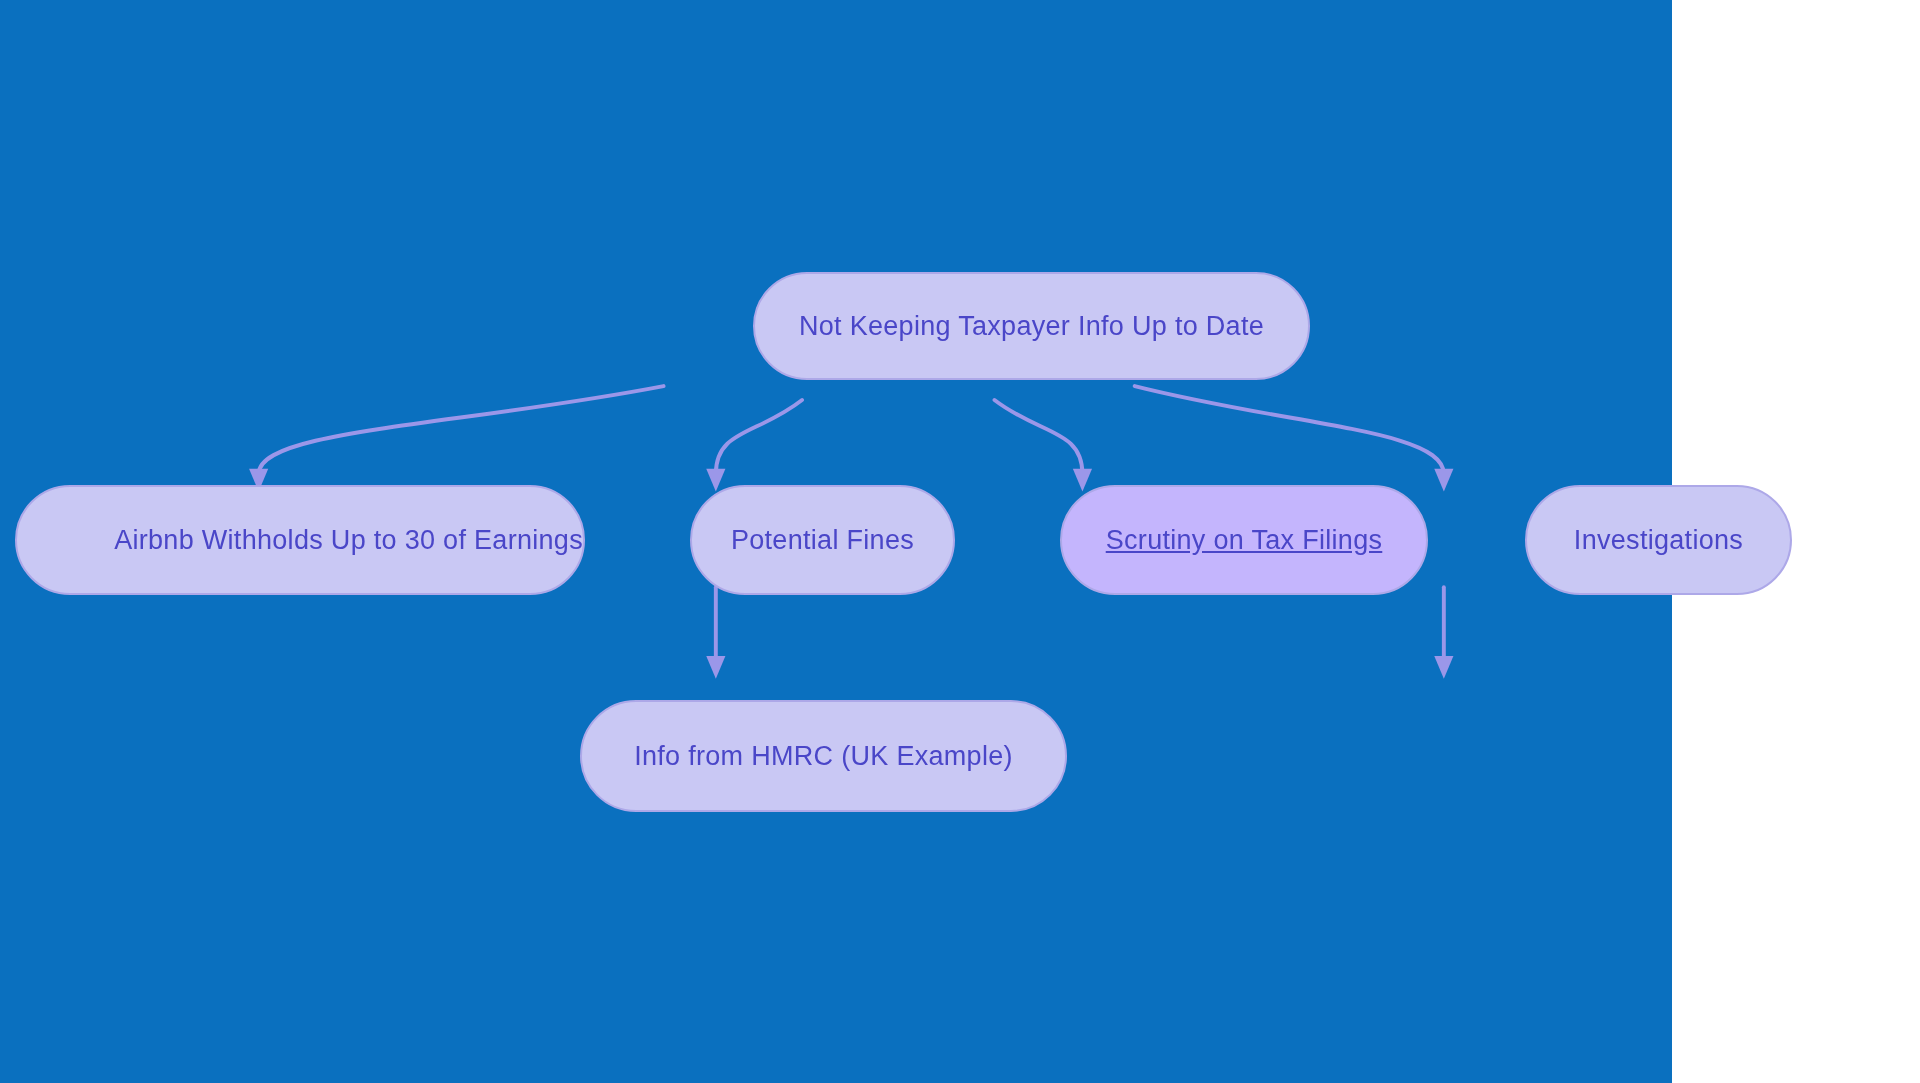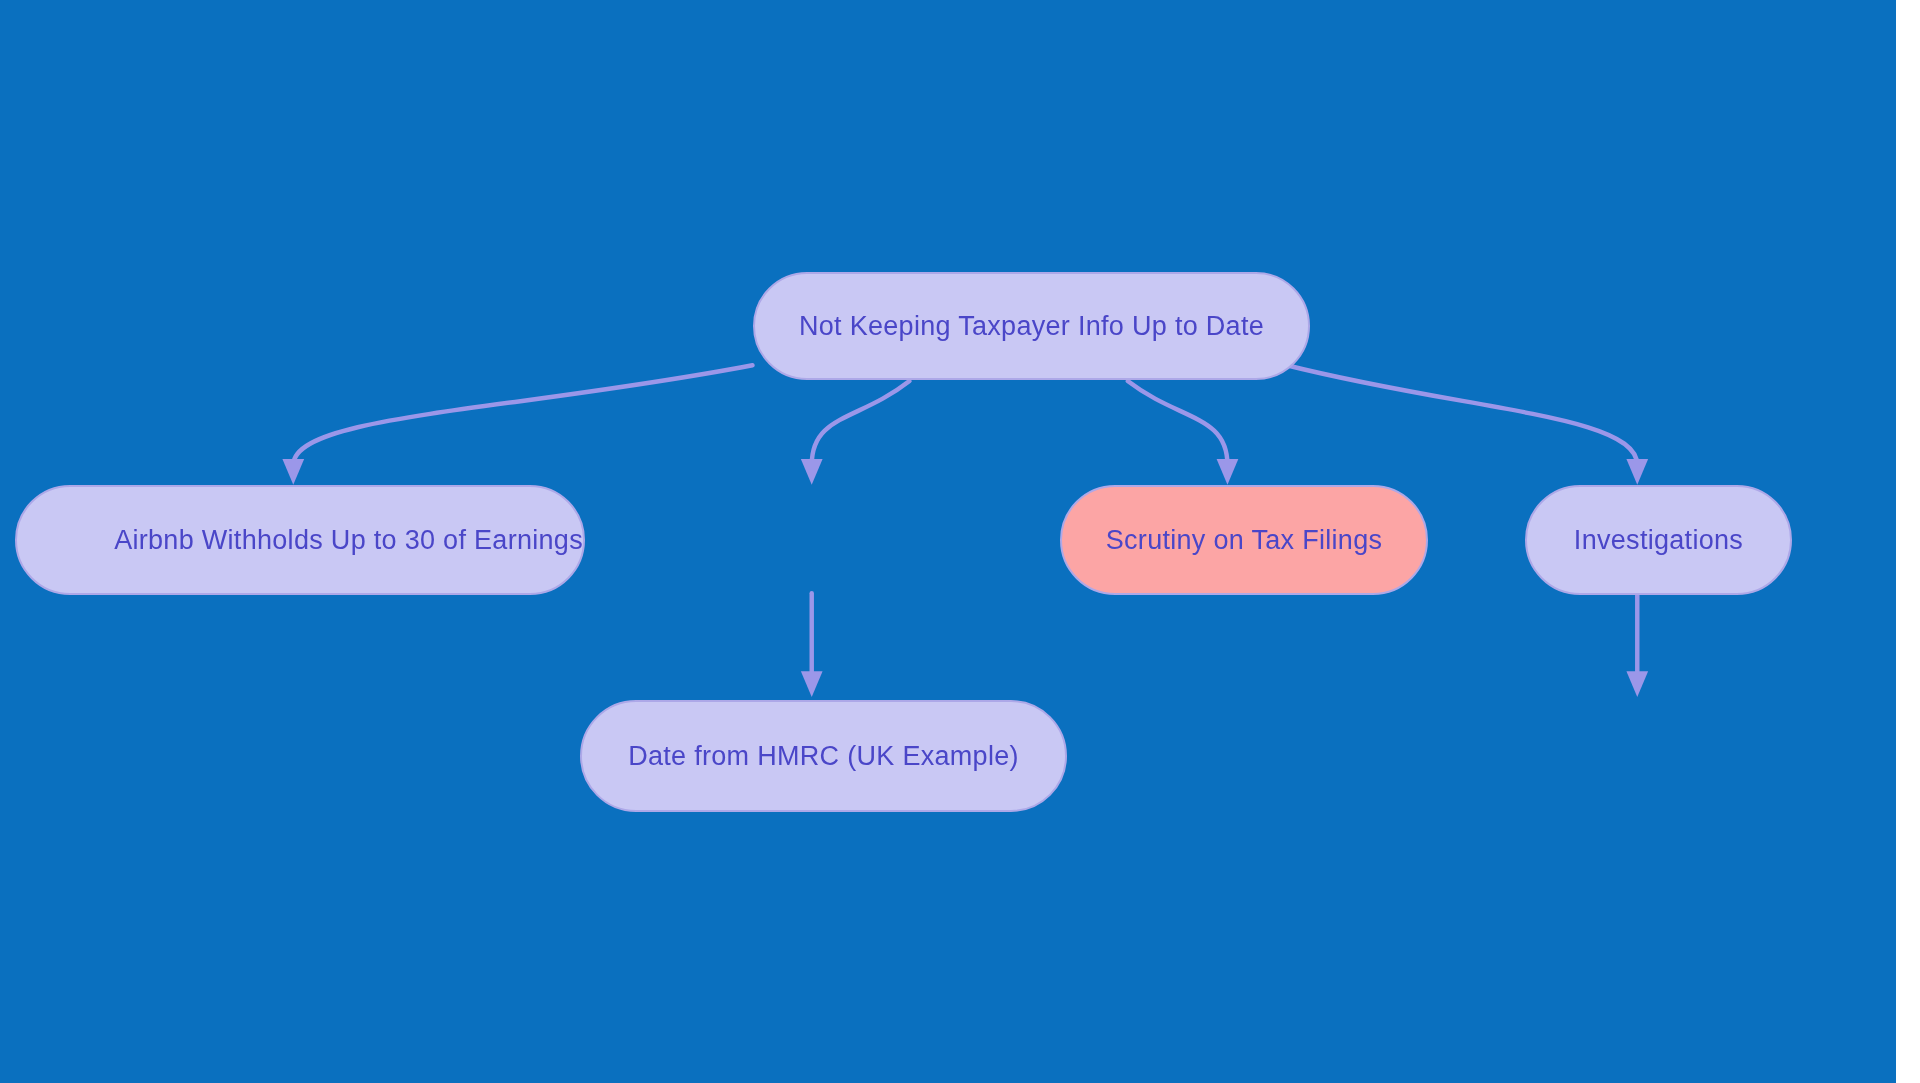--- a/index.html
+++ b/index.html
@@ -5,21 +5,21 @@
   html, body {
     margin: 0;
     padding: 0;
     width: 1920px;
     height: 1083px;
     overflow: hidden;
     font-family: "Liberation Sans", sans-serif;
   }
   .stage {
     position: relative;
-    width: 1896px;
+    width: 1672px;
     height: 1083px;
   }
   .edge-layer {
     position: absolute;
     left: 0;
     top: 0;
     width: 100%;
     height: 100%;
     pointer-events: none;
   }
@@ -55,22 +55,25 @@
       <polygon points="811,673 833,673 822,699" fill="#9b97e9"></polygon>
       <path d="M 1658 594 L 1658 679" fill="none" stroke="#9b97e9" stroke-width="4.5" stroke-linecap="round"></path>
       <polygon points="1647,673 1669,673 1658,699" fill="#9b97e9"></polygon>
     </svg>
 <div class="node" style="left: 753px; top: 272px; width: 557px; height: 108px; background: rgb(201, 200, 244); border-color: rgb(173, 168, 232); color: rgb(74, 70, 200);">
       <span>Not Keeping Taxpayer Info Up to Date</span>
     </div>
     <div class="node" style="left: 15px; top: 485px; width: 570px; height: 110px; background: rgb(201, 200, 244); border-color: rgb(173, 168, 232); color: rgb(74, 70, 200); justify-content: flex-end;">
       <span>Airbnb Withholds Up to 30 of Earnings</span>
     </div>
-    <div class="node" style="left: 1060px; top: 485px; width: 368px; height: 110px; background: #fca5a5; border-color: rgb(173, 168, 232); color: rgb(74, 70, 200);">
+    <div class="node" style="left: 690px; top: 485px; width: 265px; height: 110px; background: rgb(201, 200, 244); border-color: rgb(173, 168, 232); color: rgb(74, 70, 200);">
+      <span>Potential Fines</span>
+    </div>
+    <div class="node" style="left: 1060px; top: 485px; width: 368px; height: 110px; background: #c4b5fd; border-color: rgb(173, 168, 232); color: rgb(74, 70, 200); text-decoration: underline;">
       <span>Scrutiny on Tax Filings</span>
     </div>
     <div class="node" style="left: 1525px; top: 485px; width: 267px; height: 110px; background: rgb(201, 200, 244); border-color: rgb(173, 168, 232); color: rgb(74, 70, 200); text-align: right;">
       <span>Investigations</span>
     </div>
     <div class="node" style="left: 580px; top: 700px; width: 487px; height: 112px; background: rgb(201, 200, 244); border-color: rgb(173, 168, 232); color: rgb(74, 70, 200);">
-      <span>Date from HMRC (UK Example)</span>
+      <span>Info from HMRC (UK Example)</span>
     </div>
   </div>
 
 </body></html>

